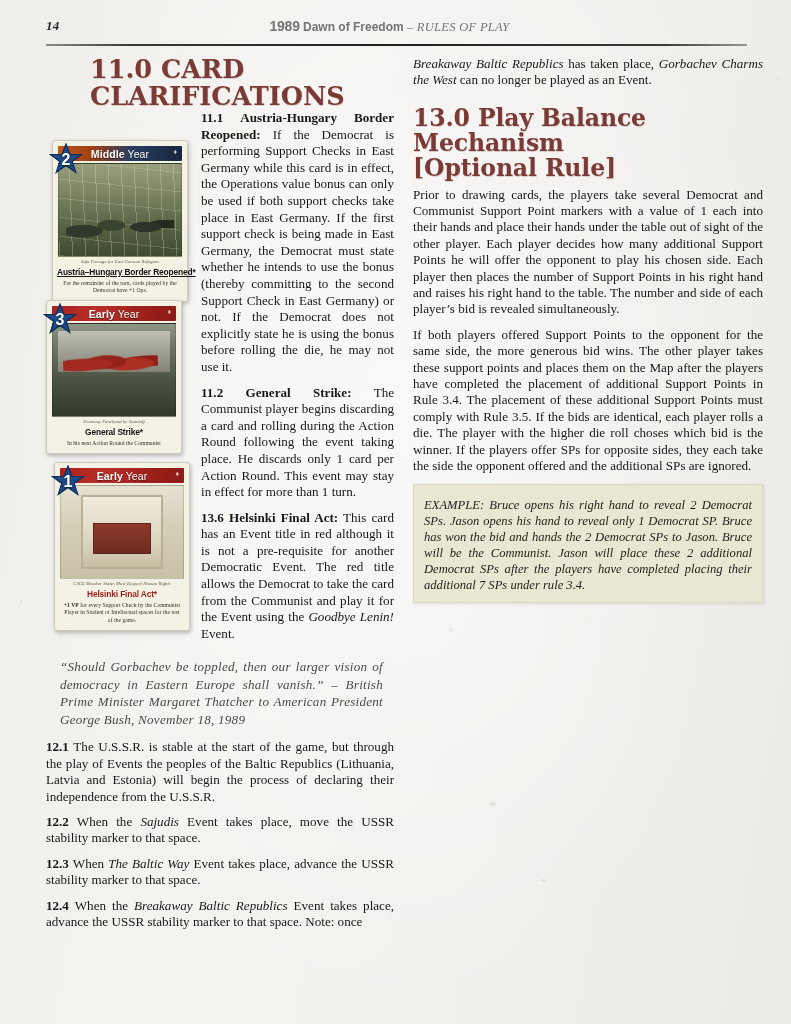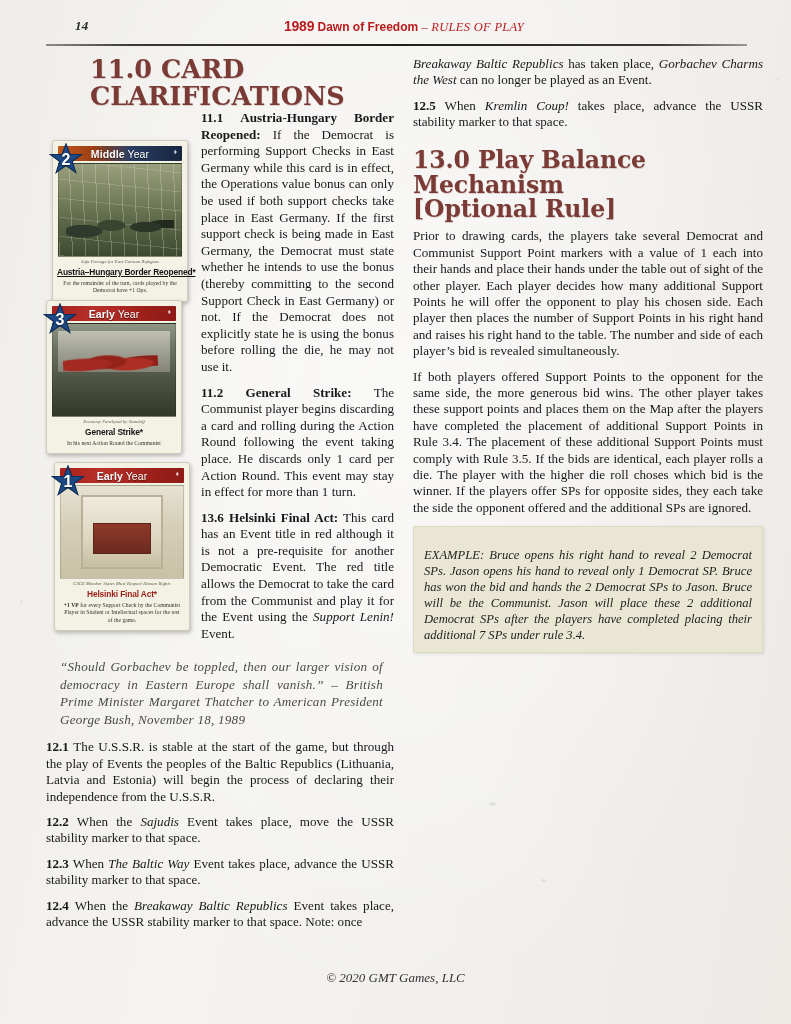--- a/index.html
+++ b/index.html
@@ -35,38 +35,37 @@
     padding: 0;
   }
 
   
   .runhead {
     position: absolute;
     top: 18px;
     left: 46px;
     right: 46px;
     height: 22px;
-    margin-left: 29px;
   }
   .folio {
     position: absolute;
     left: 0;
     top: 0;
     font-style: italic;
     font-weight: bold;
     font-size: 13px;
     color: #2b2a2b;
     letter-spacing: .2px;
   }
   .runhead-title {
     position: absolute;
     left: 0; right: 12px; top: 0;
     text-align: center;
     font-size: 13px;
-    color: #b91c1c;
+    color: #737373;
     white-space: nowrap;
   }
   .runhead-title .yr {
     font-family: "Liberation Sans", sans-serif;
     font-weight: bold;
     font-size: 14px;
     letter-spacing: -.2px;
   }
   .runhead-title .nm {
     font-family: "Liberation Sans", sans-serif;
@@ -335,21 +334,21 @@
     color: #33312c;
     letter-spacing: .05px;
   }
   .card-text b { font-weight: bold; }
 
   
   .example-box {
     margin-top: 10px;
     background: #e9e7d4;
     border: 1px solid #dcd9c4;
-    padding: 20px 10px 9px 10px;
+    padding: 12px 10px 9px 10px;
     box-shadow: 1px 1px 3px rgba(0,0,0,0.10);
     font-family: Liberation Serif, serif;
   }
   .example-box p {
     margin: 0;
     font-style: italic;
     font-size: 12.6px;
     line-height: 16px;
     text-align: justify;
     color: #1e1d1a;
@@ -458,21 +457,21 @@
           <div class="card-text"><b>+1 VP</b><span> for every Support Check by the Communist Player in Student or Intellectual spaces for the rest of the game.</span></div>
         </div>
 
       </div>
 
       <div class="clar-text">
         <p class="body"><b>11.1</b> <b>Austria-Hungary Border Reopened:</b><span> If the Democrat is performing Support Checks in East Germany while this card is in effect, the Operations value bonus can only be used if both support checks take place in East Germany. If the first support check is being made in East Germany, the Democrat must state whether he intends to use the bonus (thereby committing to the second Support Check in East Germany) or not. If the Democrat does not explicitly state he is using the bonus before rolling the die, he may not use it.</span></p>
 
         <p class="body"><b>11.2</b> <b>General Strike:</b><span> The Communist player begins discarding a card and rolling during the Action Round following the event taking place. He discards only 1 card per Action Round. This event may stay in effect for more than 1 turn.</span></p>
 
-        <p class="body"><b>13.6</b> <b>Helsinki Final Act:</b><span> This card has an Event title in red although it is not a pre-requisite for another Democratic Event. The red title allows the Democrat to take the card from the Communist and play it for the Event using the </span><i>Support Lenin!</i><span> Event.</span></p>
+        <p class="body"><b>13.6</b> <b>Helsinki Final Act:</b><span> This card has an Event title in red although it is not a pre-requisite for another Democratic Event. The red title allows the Democrat to take the card from the Communist and play it for the Event using the </span><i>Goodbye Lenin!</i><span> Event.</span></p>
       </div>
     </div>
 
     <div style="margin-top:16px;">
 
       <div class="quote">“Should Gorbachev be toppled, then our larger vision of democracy in Eastern Europe shall vanish.” – British Prime Minister Margaret Thatcher to American President George Bush, November 18, 1989</div>
 
       <p class="body"><b>12.1</b><span> The U.S.S.R. is stable at the start of the game, but through the play of Events the peoples of the Baltic Republics (Lithuania, Latvia and Estonia) will begin the process of declaring their independence from the U.S.S.R.</span></p>
 
       <p class="body"><b>12.2</b><span> When the </span><i>Sajudis</i><span> Event takes place, move the USSR stability marker to that space.</span></p>
@@ -480,37 +479,35 @@
       <p class="body"><b>12.3</b><span> When </span><i>The Baltic Way</i><span> Event takes place, advance the USSR stability marker to that space.</span></p>
 
       <p class="body"><b>12.4</b><span> When the </span><i>Breakaway Baltic Republics</i><span> Event takes place, advance the USSR stability marker to that space. Note: once</span></p>
     </div>
   </div>
 
   <div class="col col-right">
 
     <p class="body"><i>Breakaway Baltic Republics</i><span> has taken place, </span><i>Gorbachev Charms the West</i><span> can no longer be played as an Event.</span></p>
 
-    <p class="body"><b>12.5</b><span> When </span><i>Kremlin Coup!</i><span> takes place, advance the USSR stability marker to that space.</span></p>
 
 
     <h2 class="sec sec-13" style="margin-top:17px;">
       <span>13.0 Play Balance Mechanism</span><br>
       <span>[Optional Rule]</span>
     </h2>
 
     <p class="body" style="margin-top:6px;">Prior to drawing cards, the players take several Democrat and Communist Support Point markers with a value of 1 each into their hands and place their hands under the table out of sight of the other player. Each player decides how many additional Support Points he will offer the opponent to play his chosen side. Each player then places the number of Support Points in his right hand and raises his right hand to the table. The number and side of each player’s bid is revealed simultaneously.</p>
 
     <p class="body">If both players offered Support Points to the opponent for the same side, the more generous bid wins. The other player takes these support points and places them on the Map after the players have completed the placement of additional Support Points in Rule 3.4. The placement of these additional Support Points must comply with Rule 3.5. If the bids are identical, each player rolls a die. The player with the higher die roll choses which bid is the winner. If the players offer SPs for opposite sides, they each take the side the opponent offered and the additional SPs are ignored.</p>
 
     <div class="example-box">
       <p>EXAMPLE: Bruce opens his right hand to reveal 2 Democrat SPs. Jason opens his hand to reveal only 1 Democrat SP. Bruce has won the bid and hands the 2 Democrat SPs to Jason. Bruce will be the Communist. Jason will place these 2 additional Democrat SPs after the players have completed placing their additional 7 SPs under rule 3.4.</p>
     </div>
   </div>
 
-  <div class="footer">© 2020 GMT Games, LLC</div>
 
   <span class="speck" style="left:489px; top:802px; width:7px; height:4px; opacity:.45;"></span>
   <span class="speck" style="left:541px; top:879px; width:5px; height:3px; opacity:.40;"></span>
   <span class="speck" style="left:449px; top:628px; width:4px; height:3px; opacity:.30;"></span>
   <span class="speck" style="left:20px; top:600px; width:3px; height:3px; opacity:.30;"></span>
   <span class="speck" style="left:775px; top:78px; width:3px; height:3px; opacity:.28;"></span>
 </div>
 
 </body></html>

